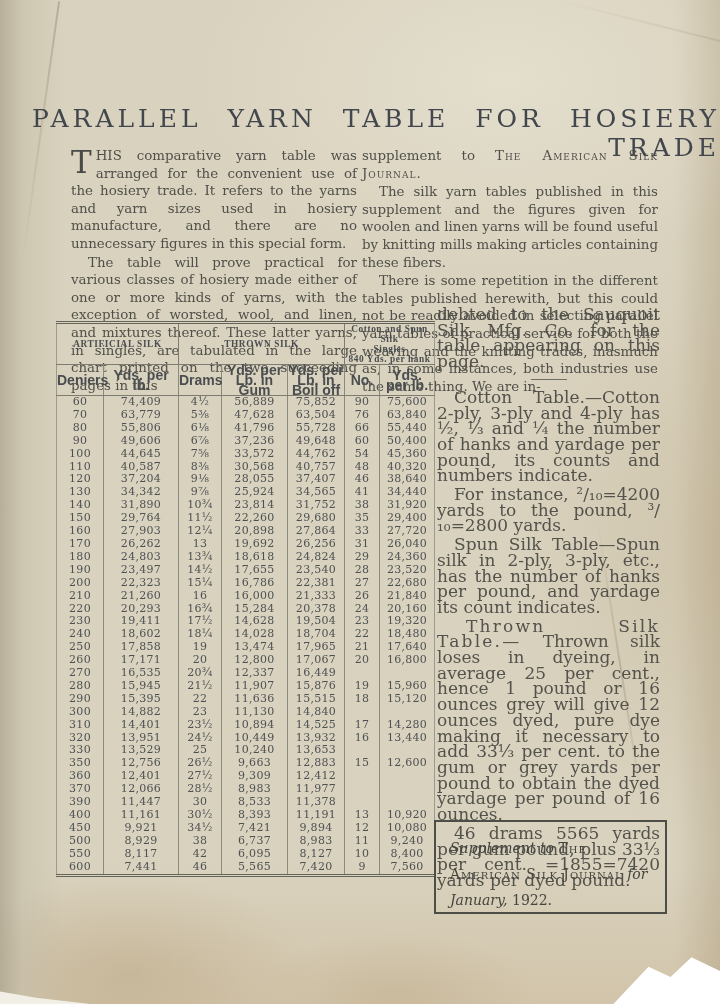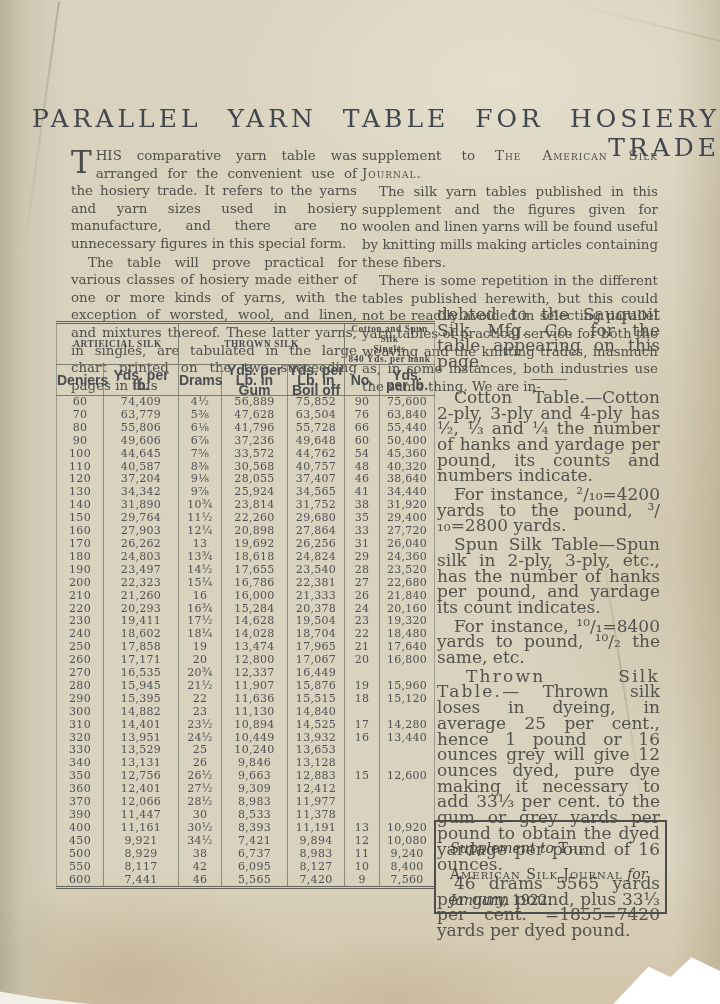--- a/index.html
+++ b/index.html
@@ -374,29 +374,20 @@
         <tr>
           <td class="c0">330</td>
           <td class="c1">13,529</td>
           <td class="c2">25</td>
           <td class="c3">10,240</td>
           <td class="c4">13,653</td>
           <td class="c5"></td>
           <td class="c6"></td>
         </tr>
         <tr>
-          <td class="c0">340</td>
-          <td class="c1">13,131</td>
-          <td class="c2">26</td>
-          <td class="c3">9,846</td>
-          <td class="c4">13,128</td>
-          <td class="c5"></td>
-          <td class="c6"></td>
-        </tr>
-        <tr>
           <td class="c0">350</td>
           <td class="c1">12,756</td>
           <td class="c2">26½</td>
           <td class="c3">9,663</td>
           <td class="c4">12,883</td>
           <td class="c5">15</td>
           <td class="c6">12,600</td>
         </tr>
         <tr>
           <td class="c0">360</td>
@@ -472,21 +463,20 @@
         </tr>
       </tbody>
   </table>
 
   <div class="side-col">
     <p>debted to the Sauquoit Silk Mfg. Co. for the table appearing on this page.</p>
     <div class="divider"></div>
     <p class="indent"><span>Cotton Table.—</span><span>Cotton 2-ply, 3-ply and 4-ply has ½, ⅓ and ¼ the number of hanks and yardage per pound, its counts and numbers indicate.</span></p>
     <p class="indent">For instance, ²/₁₀=4200 yards to the pound, ³/₁₀=2800 yards.</p>
     <p class="indent"><span>Spun Silk Table—</span><span>Spun silk in 2-ply, 3-ply, etc., has the number of hanks per pound, and yardage its count indicates.</span></p>
-    <p class="indent">For instance, ¹⁰/₁=8400 yards to pound, ¹⁰/₂ the same, etc.</p>
     <p class="indent"><span class="lead-spaced">Thrown Silk Table.—</span> <span>Thrown silk loses in dyeing, in average 25 per cent., hence 1 pound or 16 ounces grey will give 12 ounces dyed, pure dye making it necessary to add 33⅓ per cent. to the gum or grey yards per pound to obtain the dyed yardage per pound of 16 ounces.</span></p>
     <p class="indent">46 drams 5565 yards per gum pound, plus 33⅓ per cent. =1855=7420 yards per dyed pound.</p>
   </div>
 
   <div class="supp-box">
     <span class="it">Supplement to </span><span class="smallcaps">The American Silk Journal</span><span class="it"> for January, </span><span>1922.</span>
   </div>
 
   <div class="tear-br"></div>
   <div class="tear-bl"></div>

